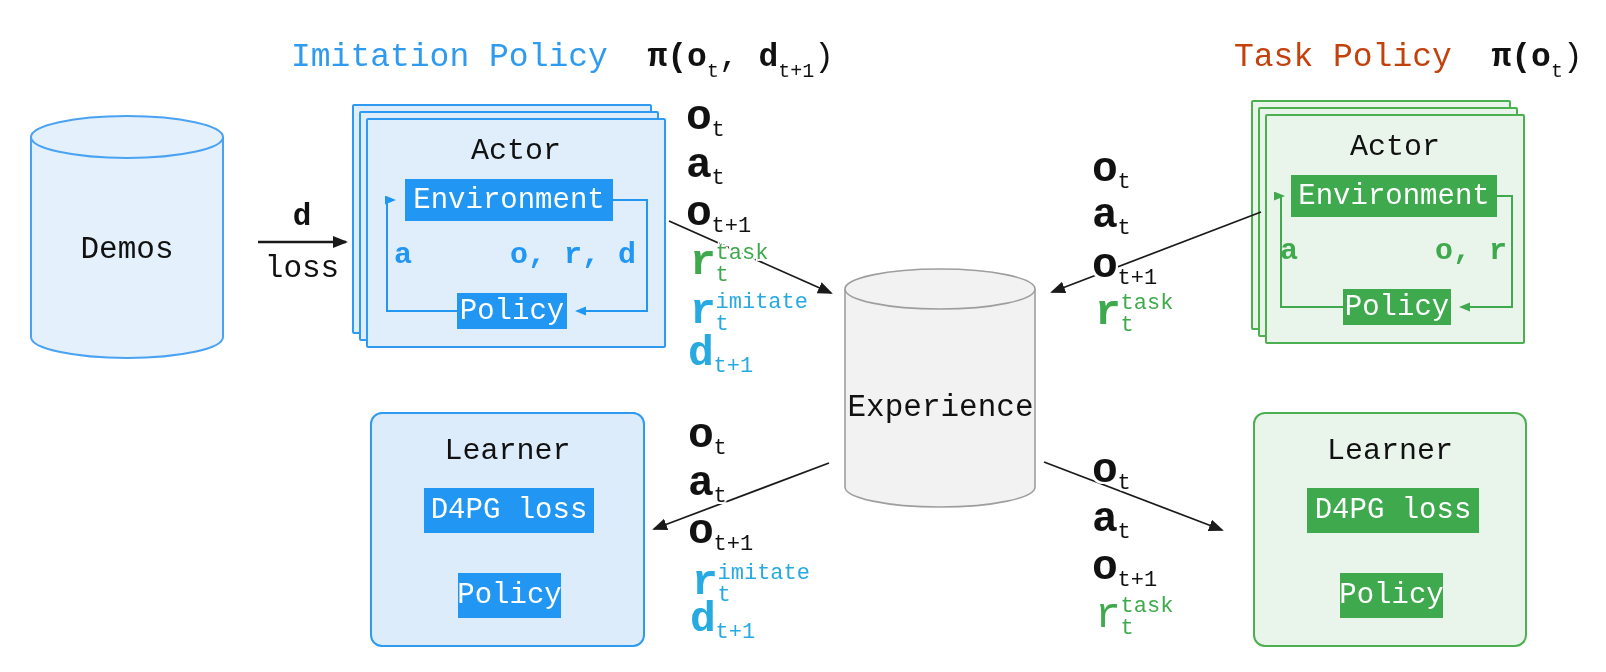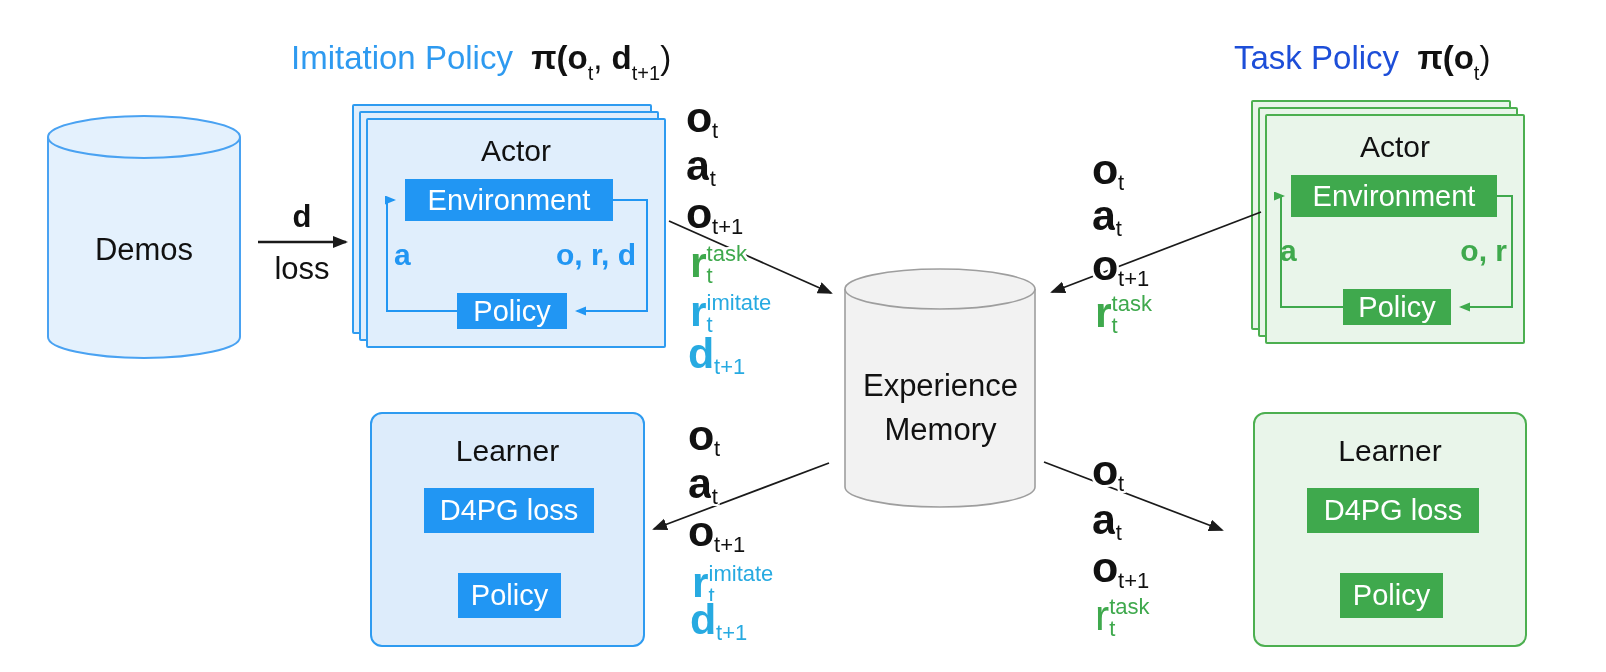--- a/index.html
+++ b/index.html
@@ -1,17 +1,17 @@
 <!DOCTYPE html>
 <html><head>
 <meta charset="utf-8">
 <style>
   html,body{margin:0;padding:0;background:#fff;}
   .canvas{position:relative;width:1606px;height:672px;background:#ffffff;overflow:hidden;
-          font-family:Liberation Sans, sans-serif;color:#111;}
+          font-family:Liberation Mono, monospace;color:#111;}
 
   
   .diagram-title{position:absolute;white-space:pre;font-size:33px;line-height:1.1;}
   .diagram-title .tlabel{font-weight:400;}
   .diagram-title .math{color:#111;}
   .diagram-title .pi{font-weight:600;}
   .diagram-title .barg{font-weight:700;}
   .diagram-title .sep{font-weight:400;}
   .diagram-title .tsub{font-size:20px;font-weight:400;position:relative;top:11px;}
 
@@ -60,23 +60,23 @@
 
   .overlay{position:absolute;left:0;top:0;z-index:1;}
 </style>
 </head>
 <body>
 
 <div class="canvas">
 
   <div class="diagram-title" style="left:291px;top:40px"><span class="tlabel" style="color:#2e9af0">Imitation Policy</span><span class="math">  <span class="pi">π(</span><span class="barg">o</span><span class="tsub">t</span><span class="sep">, </span><span class="barg">d</span><span class="tsub">t+1</span><span class="sep">)</span></span></div>
 
-  <div class="diagram-title" style="left:1234px;top:40px"><span class="tlabel" style="color:#1d4ed8">Task Policy</span><span class="math">  <span class="pi">π(</span><span class="barg">o</span><span class="tsub">t</span><span class="sep">)</span></span></div>
-
-  <div class="cyl" style="left:46px;top:113px;width:196px;height:247px">
+  <div class="diagram-title" style="left:1234px;top:40px"><span class="tlabel" style="color:#c2410c">Task Policy</span><span class="math">  <span class="pi">π(</span><span class="barg">o</span><span class="tsub">t</span><span class="sep">)</span></span></div>
+
+  <div class="cyl" style="left:29px;top:113px;width:196px;height:247px">
     <svg width="196" height="247" viewBox="0 0 196 247">
       <path d="M2 24 L2 224 A96 21 0 0 0 194 224 L194 24" fill="#e4f1fd" stroke="#49a2f2" stroke-width="2"></path>
       <ellipse cx="98" cy="24" rx="96" ry="21" fill="#e4f1fd" stroke="#49a2f2" stroke-width="2"></ellipse>
     </svg>
     <div class="cyl-label" style="padding-top:26px;box-sizing:border-box">Demos</div>
   </div>
 
   <div class="demo-label bold-label" style="left:262px;top:201px;width:80px">d</div>
   <div class="demo-label" style="left:256px;top:253px;width:92px">loss</div>
 
@@ -134,21 +134,20 @@
     </div>
   </div>
 
   <div class="cyl" style="left:843px;top:267px;width:195px;height:243px">
     <svg width="195" height="243" viewBox="0 0 195 243">
       <path d="M2 22 L2 220 A95 20 0 0 0 192 220 L192 22" fill="#f2f2f2" stroke="#9e9e9e" stroke-width="1.6"></path>
       <ellipse cx="97" cy="22" rx="95" ry="20" fill="#f2f2f2" stroke="#9e9e9e" stroke-width="1.6"></ellipse>
     </svg>
     <div class="cyl-label" style="padding-top:38px;box-sizing:border-box">
       <span>Experience</span>
-      <span>Memory</span>
     </div>
   </div>
 
   <div class="learner" style="left:370px;top:412px;width:275px;height:235px">
     <div class="card-title">Learner</div>
     <div class="solid blue-bg" style="left:52px;top:74px;width:170px;height:45px">
         <span>D4PG loss</span>
       </div>
     <div class="solid blue-bg" style="left:86px;top:159px;width:103px;height:45px">
         <span>Policy</span>

